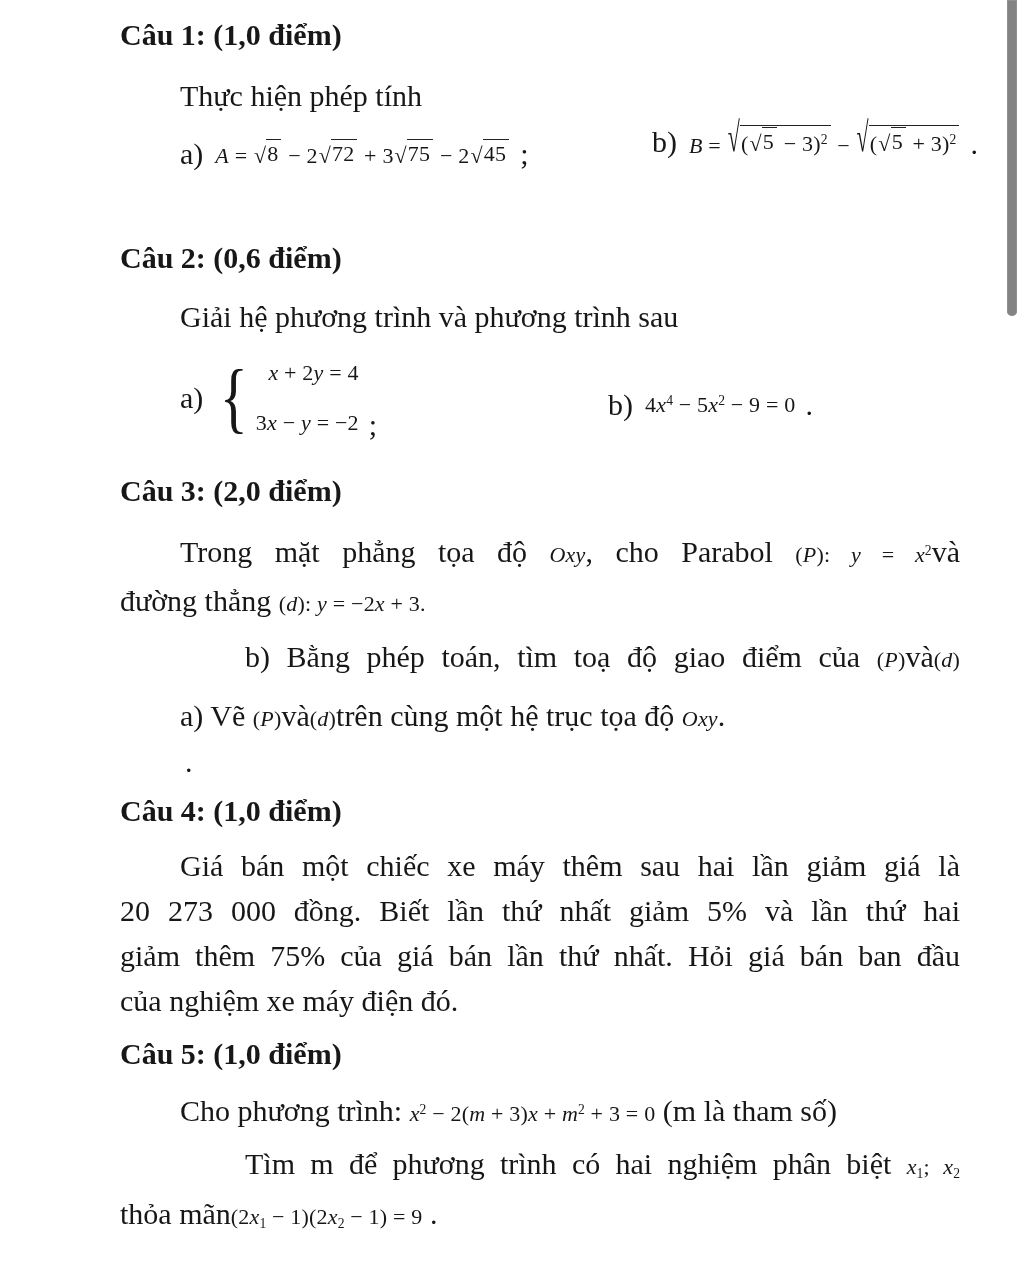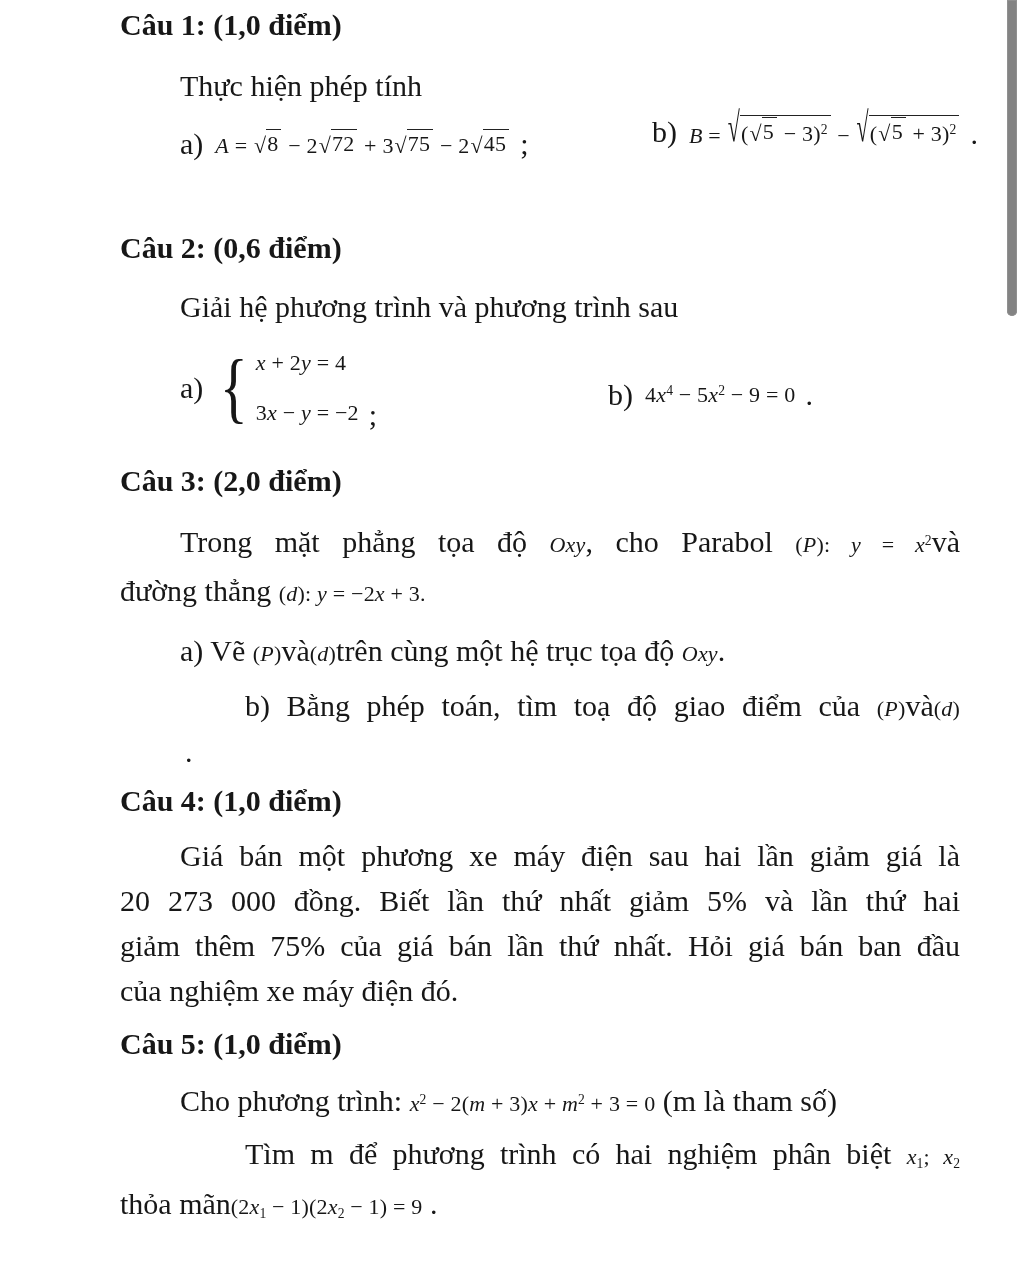--- a/index.html
+++ b/index.html
@@ -6,21 +6,21 @@
   html, body { width: 1024px; height: 1280px; overflow: hidden; }
   body {
     background: #ffffff;
     color: #171717;
     font-family: "Liberation Serif", "DejaVu Serif", serif;
   }
   .page {
     position: relative;
     width: 1024px;
     height: 1280px;
-    padding: 6px 64px 0 120px;
+    padding: 16px 64px 0 120px;
     overflow: hidden;
   }
   
   .scroll-thumb {
     position: absolute;
     top: 0;
     right: 7px;
     width: 10px;
     height: 316px;
     background: #838383;
@@ -86,21 +86,21 @@
     font-size: 78px;
     line-height: 84px;
     font-weight: 400;
     margin-right: 3px;
     transform: scaleX(0.75);
   }
   .cases-lines {
     display: inline-flex;
     flex-direction: column;
     gap: 26px;
-    align-items: flex-start;
+    align-items: flex-end;
   }
   .case-line { line-height: 1.1; }
   
   #cau1-intro { margin-top: 20px; }
   #cau2-h { margin-top: 14px; }
   #cau2-intro { margin-top: 18px; }
   #cau3-h { margin-top: 16px; }
   #cau3-l1 { margin-top: 20px; }
   #cau3-l2 { margin-top: 6px; }
   #cau3-a { margin-top: 16px; }
@@ -182,29 +182,29 @@
         <span class="math"><span>4</span><span class="mi">x</span><sup><span>4</span></sup>&nbsp;<span>−</span>&nbsp;<span>5</span><span class="mi">x</span><sup><span>2</span></sup>&nbsp;<span>−</span>&nbsp;<span>9</span>&nbsp;<span>=</span>&nbsp;<span>0</span></span>
         <span class="suffix">.</span>
       </span>
     </div>
   </section>
 
   <section>
     <h2 id="cau3-h" class="sec-h">Câu 3: (2,0 điểm)</h2>
     <p id="cau3-l1" class="bline ind jline">Trong mặt phẳng tọa độ <span class="math"><span class="mi">O</span><span class="mi">x</span><span class="mi">y</span></span>, cho Parabol <span class="math"><span>(</span><span class="mi">P</span><span>)</span><span>:</span>&nbsp;<span class="mi">y</span>&nbsp;<span>=</span>&nbsp;<span class="mi">x</span><sup><span>2</span></sup></span>và</p>
     <p id="cau3-l2" class="bline">đường thẳng <span class="math"><span>(</span><span class="mi">d</span><span>)</span><span>:</span>&nbsp;<span class="mi">y</span>&nbsp;<span>=</span>&nbsp;<span>−</span><span>2</span><span class="mi">x</span>&nbsp;<span>+</span>&nbsp;<span>3</span><span>.</span></span></p>
+    <p id="cau3-b" class="bline ind2 jline">b) Bằng phép toán, tìm toạ độ giao điểm của <span class="math"><span>(</span><span class="mi">P</span><span>)</span></span>và<span class="math"><span>(</span><span class="mi">d</span><span>)</span></span></p>
     <p id="cau3-a" class="bline ind">a) Vẽ <span class="math"><span>(</span><span class="mi">P</span><span>)</span></span>và<span class="math"><span>(</span><span class="mi">d</span><span>)</span></span>trên cùng một hệ trục tọa độ <span class="math"><span class="mi">O</span><span class="mi">x</span><span class="mi">y</span></span>.</p>
-    <p id="cau3-b" class="bline ind2 jline">b) Bằng phép toán, tìm toạ độ giao điểm của <span class="math"><span>(</span><span class="mi">P</span><span>)</span></span>và<span class="math"><span>(</span><span class="mi">d</span><span>)</span></span></p>
     <p id="cau3-dot" class="bline ind-sm">.</p>
   </section>
 
   <section>
     <h2 id="cau4-h" class="sec-h">Câu 4: (1,0 điểm)</h2>
     <div id="cau4-p">
-      <p class="bline ind jline">Giá bán một phương xe máy điện sau hai lần giảm giá là</p>
+      <p class="bline ind jline">Giá bán một chiếc xe máy thêm sau hai lần giảm giá là</p>
       <p class="bline jline">20 273 000 đồng. Biết lần thứ nhất giảm 5% và lần thứ hai</p>
       <p class="bline jline">giảm thêm 75% của giá bán lần thứ nhất. Hỏi giá bán ban đầu</p>
       <p class="bline">của nghiệm xe máy điện đó.</p>
     </div>
   </section>
 
   <section>
     <h2 id="cau5-h" class="sec-h">Câu 5: (1,0 điểm)</h2>
     <p id="cau5-l1" class="bline ind">Cho phương trình: <span class="math"><span class="mi">x</span><sup><span>2</span></sup>&nbsp;<span>−</span>&nbsp;<span>2</span><span>(</span><span class="mi">m</span>&nbsp;<span>+</span>&nbsp;<span>3</span><span>)</span><span class="mi">x</span>&nbsp;<span>+</span>&nbsp;<span class="mi">m</span><sup><span>2</span></sup>&nbsp;<span>+</span>&nbsp;<span>3</span>&nbsp;<span>=</span>&nbsp;<span>0</span></span> (m là tham số)</p>
     <p id="cau5-l2" class="bline ind2 jline">Tìm m để phương trình có hai nghiệm phân biệt <span class="math"><span class="mi">x</span><sub><span>1</span></sub><span>;</span>&nbsp;<span class="mi">x</span><sub><span>2</span></sub></span></p>

